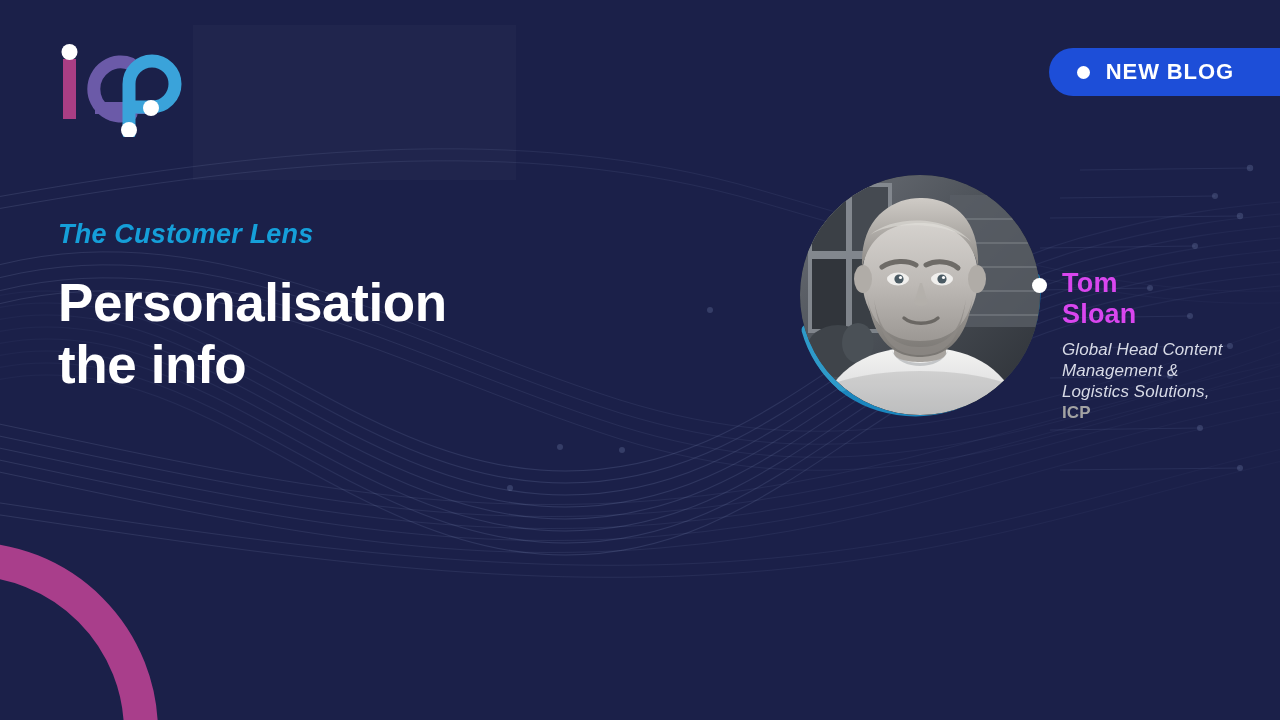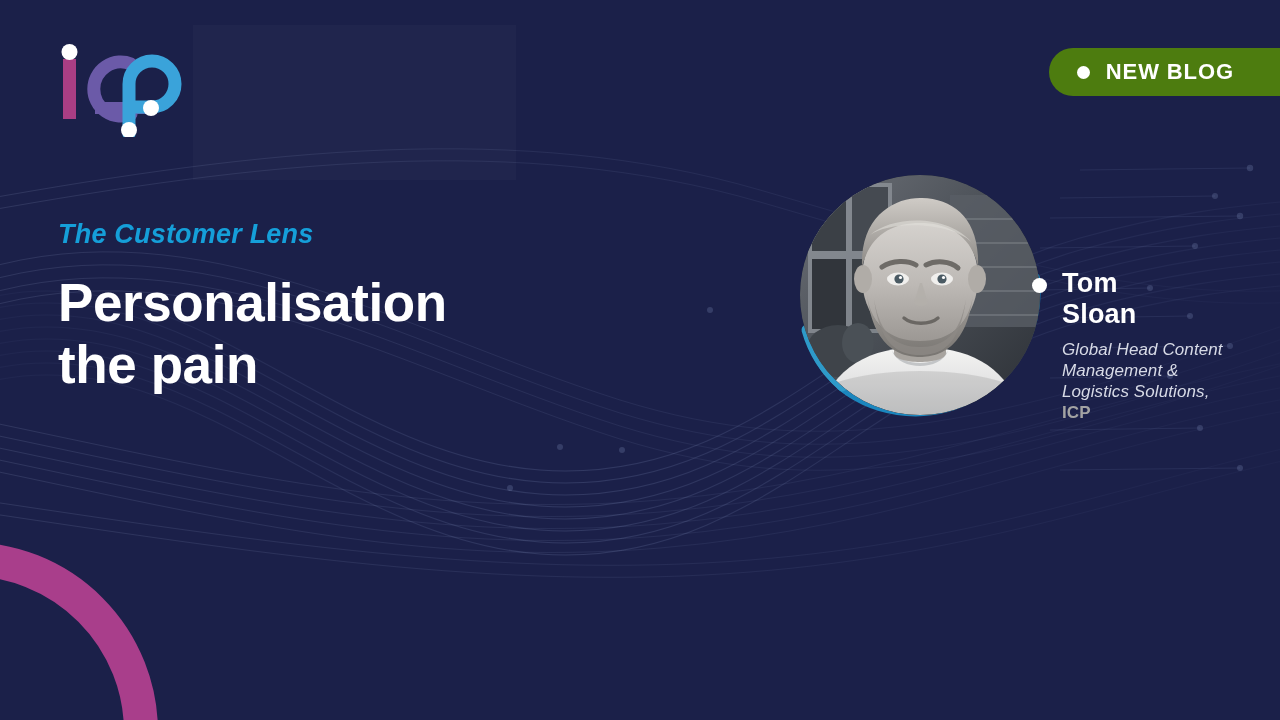--- a/index.html
+++ b/index.html
@@ -61,21 +61,21 @@
     width: 130px;
     height: 95px;
   }
 
   
   .badge {
     position: absolute;
     right: 0;
     top: 48px;
     height: 48px;
-    background: #4d7c0f;
+    background: #1d4ed8;
     border-top-left-radius: 24px;
     border-bottom-left-radius: 24px;
     display: flex;
     align-items: center;
     padding: 0 46px 0 28px;
     box-sizing: border-box;
   }
   .badge-dot {
     width: 13px;
     height: 13px;
@@ -166,21 +166,21 @@
   }
 
   
   .speaker {
     position: absolute;
     left: 1062px;
     top: 268px;
     width: 215px;
   }
   .speaker-name {
-    color: #ffffff;
+    color: #d946ef;
     font-size: 27px;
     font-weight: bold;
     line-height: 31px;
     letter-spacing: 0.2px;
   }
   .speaker-name .sn-line { display: block; }
   .speaker-role {
     margin-top: 9px;
     color: #d7dae6;
     font-size: 17px;
@@ -298,21 +298,21 @@
 
   <div class="badge">
     <span class="badge-dot"></span>
     <span class="badge-label">NEW BLOG</span>
   </div>
 
   <div class="eyebrow">The Customer Lens</div>
 
   <div class="headline">
     <span class="hl-line">Personalisation</span>
-    <span class="hl-line">the pain</span>
+    <span class="hl-line">the info</span>
   </div>
 
 
   <div class="portrait-wrap">
     <svg class="portrait-ring" viewBox="0 0 250 250" width="250" height="250">
       <path d="M239.5 108 A120 120 0 0 1 47 216" fill="none" stroke="#1b86be" stroke-width="11" stroke-linecap="round"></path>
       <path d="M47 216 A120 120 0 0 1 12 160" fill="none" stroke="#2e9ac9" stroke-width="11" stroke-linecap="round"></path>
     </svg>
 
     <div class="portrait-photo">

